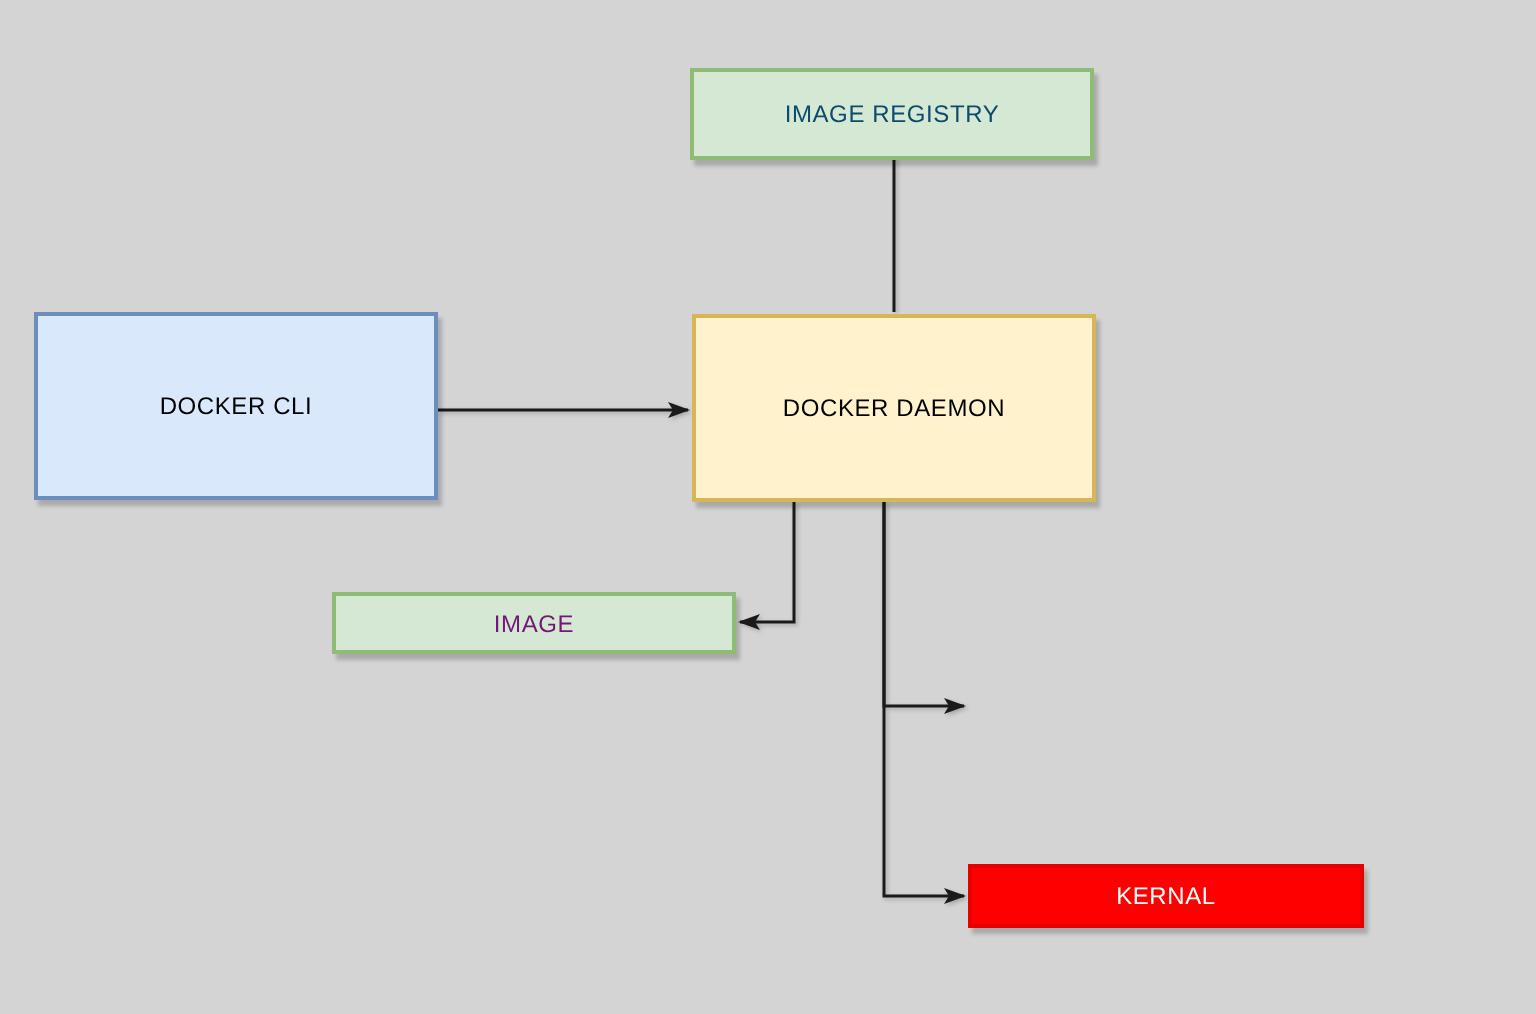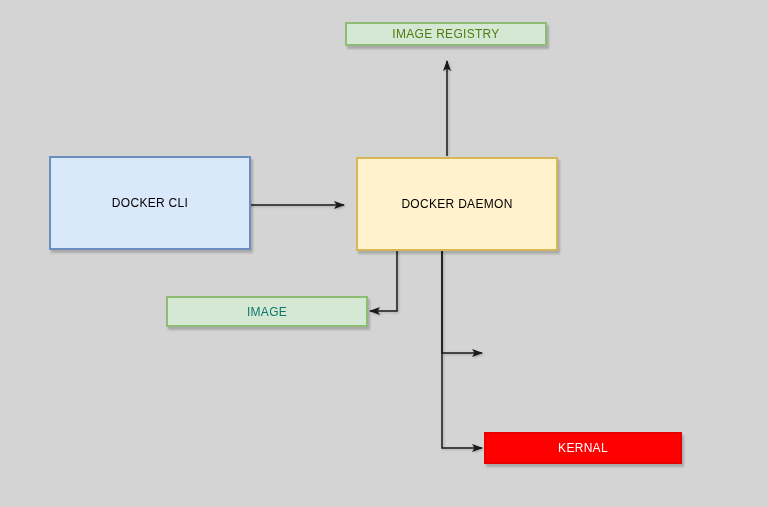--- a/index.html
+++ b/index.html
@@ -53,33 +53,33 @@
     </defs>
     <g id="edge-group">
         <polyline points="219,205 344,205" fill="none" stroke="#1a1a1a" stroke-width="1.5" marker-end="url(#arrowhead)"></polyline>
         <polyline points="447,156 447,61" fill="none" stroke="#1a1a1a" stroke-width="1.5" marker-end="url(#arrowhead)"></polyline>
         <polyline points="397,251 397,311 370,311" fill="none" stroke="#1a1a1a" stroke-width="1.5" marker-end="url(#arrowhead)"></polyline>
         <polyline points="442,251 442,353 482,353" fill="none" stroke="#1a1a1a" stroke-width="1.5" marker-end="url(#arrowhead)"></polyline>
         <polyline points="442,251 442,448 482,448" fill="none" stroke="#1a1a1a" stroke-width="1.5" marker-end="url(#arrowhead)"></polyline>
       </g>
   </svg>
 
-  <div class="node" style="left: 345px; top: 22px; width: 202px; height: 24px; background: rgb(213, 232, 212); border-color: rgb(143, 188, 117); color: #4d7c0f;">
+  <div class="node" style="left: 345px; top: 34px; width: 202px; height: 46px; background: rgb(213, 232, 212); border-color: rgb(143, 188, 117); color: #0c4a6e;">
     <span class="node-label">IMAGE REGISTRY</span>
   </div>
 
-  <div class="node" style="left: 17px; top: 156px; width: 202px; height: 94px; background: rgb(218, 232, 252); border-color: rgb(108, 142, 191); color: rgb(0, 0, 0); margin-left: 32px;">
+  <div class="node" style="left: 17px; top: 156px; width: 202px; height: 94px; background: rgb(218, 232, 252); border-color: rgb(108, 142, 191); color: rgb(0, 0, 0);">
     <span class="node-label">DOCKER CLI</span>
   </div>
 
-  <div class="node" style="left: 356px; top: 157px; width: 202px; height: 94px; background: rgb(255, 242, 204); border-color: rgb(214, 182, 86); color: rgb(0, 0, 0);">
+  <div class="node" style="left: 346px; top: 157px; width: 202px; height: 94px; background: rgb(255, 242, 204); border-color: rgb(214, 182, 86); color: rgb(0, 0, 0);">
     <span class="node-label">DOCKER DAEMON</span>
   </div>
 
-  <div class="node" style="left: 166px; top: 296px; width: 202px; height: 31px; background: rgb(213, 232, 212); border-color: rgb(143, 188, 117); color: #0f766e;">
+  <div class="node" style="left: 166px; top: 296px; width: 202px; height: 31px; background: rgb(213, 232, 212); border-color: rgb(143, 188, 117); color: #701a75;">
     <span class="node-label">IMAGE</span>
   </div>
 
 
   <div class="node" style="left: 484px; top: 432px; width: 198px; height: 32px; background: rgb(255, 0, 0); border-color: rgb(230, 0, 0); color: rgb(255, 255, 255);">
     <span class="node-label">KERNAL</span>
   </div>
 
 </div>
 

